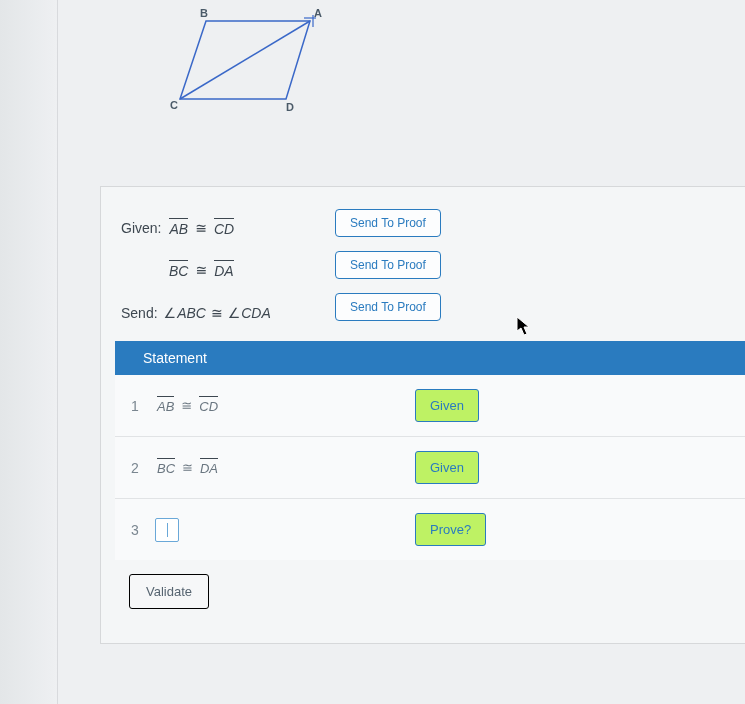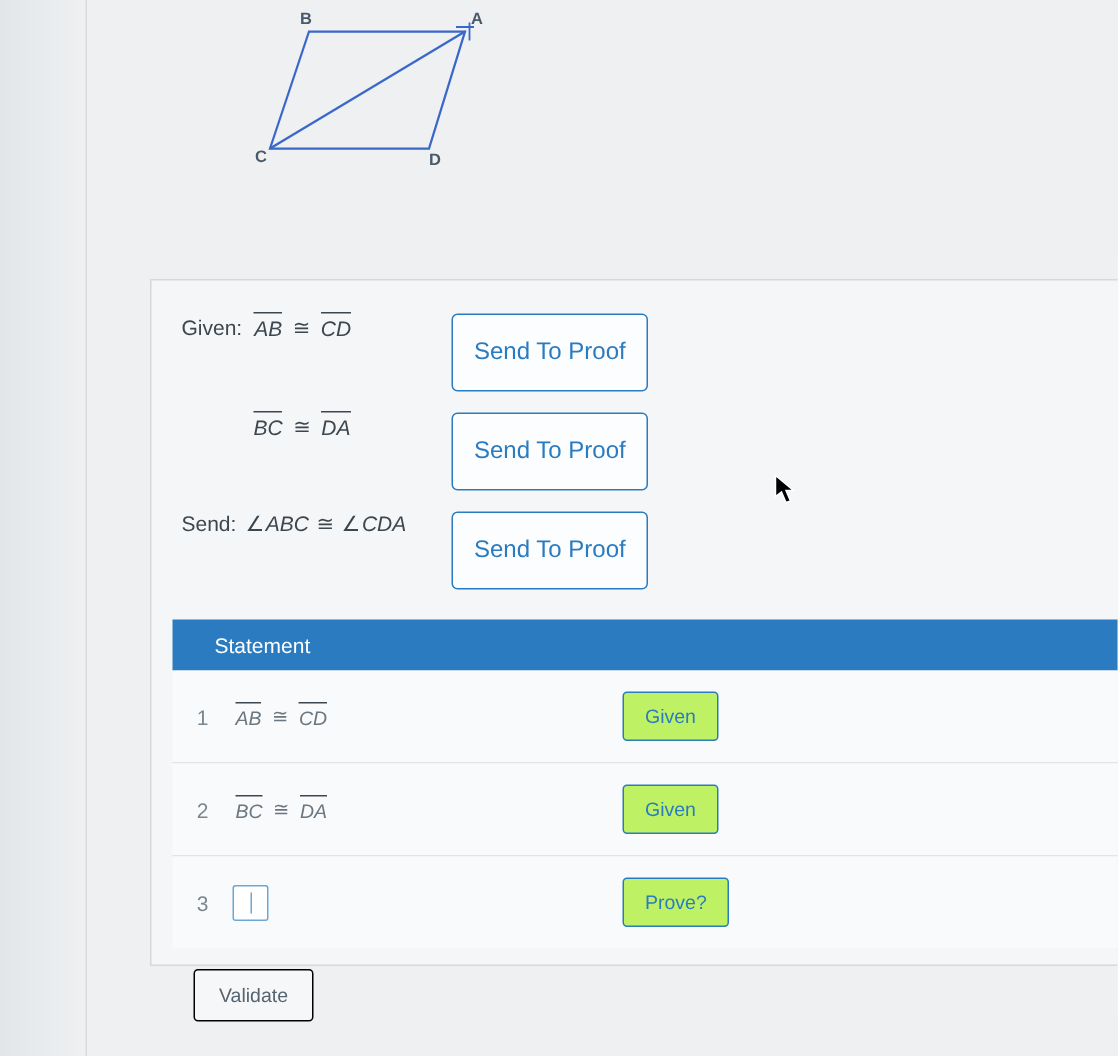--- a/index.html
+++ b/index.html
@@ -49,45 +49,46 @@
       bottom: 60px;
       background: #f4f6f7;
       border: 1px solid #d6d8da;
       border-right: none;
     }
     .given-prove {
       padding: 22px 20px 12px 20px;
     }
     .gp-row {
       display: flex;
-      align-items: flex-start;
+      align-items: flex-end;
       margin-bottom: 14px;
       font-size: 14px;
       color: #3d4750;
+      gap: 34px;
     }
     .gp-label { width: 180px; display:flex; align-items:center; }
     .gp-label .lbl { margin-right:6px; }
     .math { font-style: italic; color: #3d4750; display:inline-flex; align-items:center;}
     .seg { position: relative; display: inline-block; padding-top: 2px; margin: 0 2px; font-style: italic;}
     .seg::before {
       content: '';
       position: absolute;
       left: 0; right: 0; top: -1px;
       height: 1px;
       background: #3d4750;
     }
     .cong { margin: 0 5px; font-style: normal;}
     .ang { font-style: normal; margin-right:1px;}
     .btn {
       display: inline-block;
       border: 1px solid #2a7bbf;
       color: #2a7bbf;
       background: #fcfdfe;
-      font-size: 16px;
-      padding: 16px 14px;
+      font-size: 12px;
+      padding: 6px 14px;
       border-radius: 4px;
       cursor: pointer;
     }
     .header-row {
       display: flex;
       background: #2a7bbf;
       color: #fff;
       font-size: 14px;
       height: 34px;
       align-items: center;

